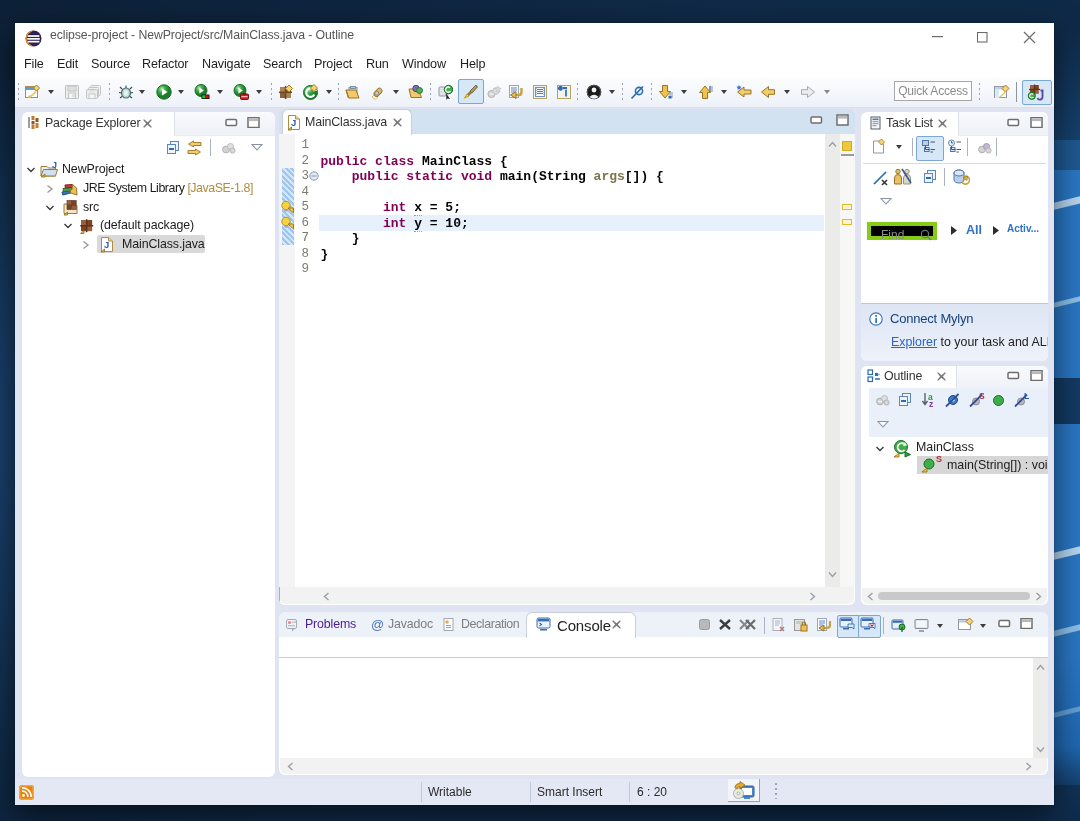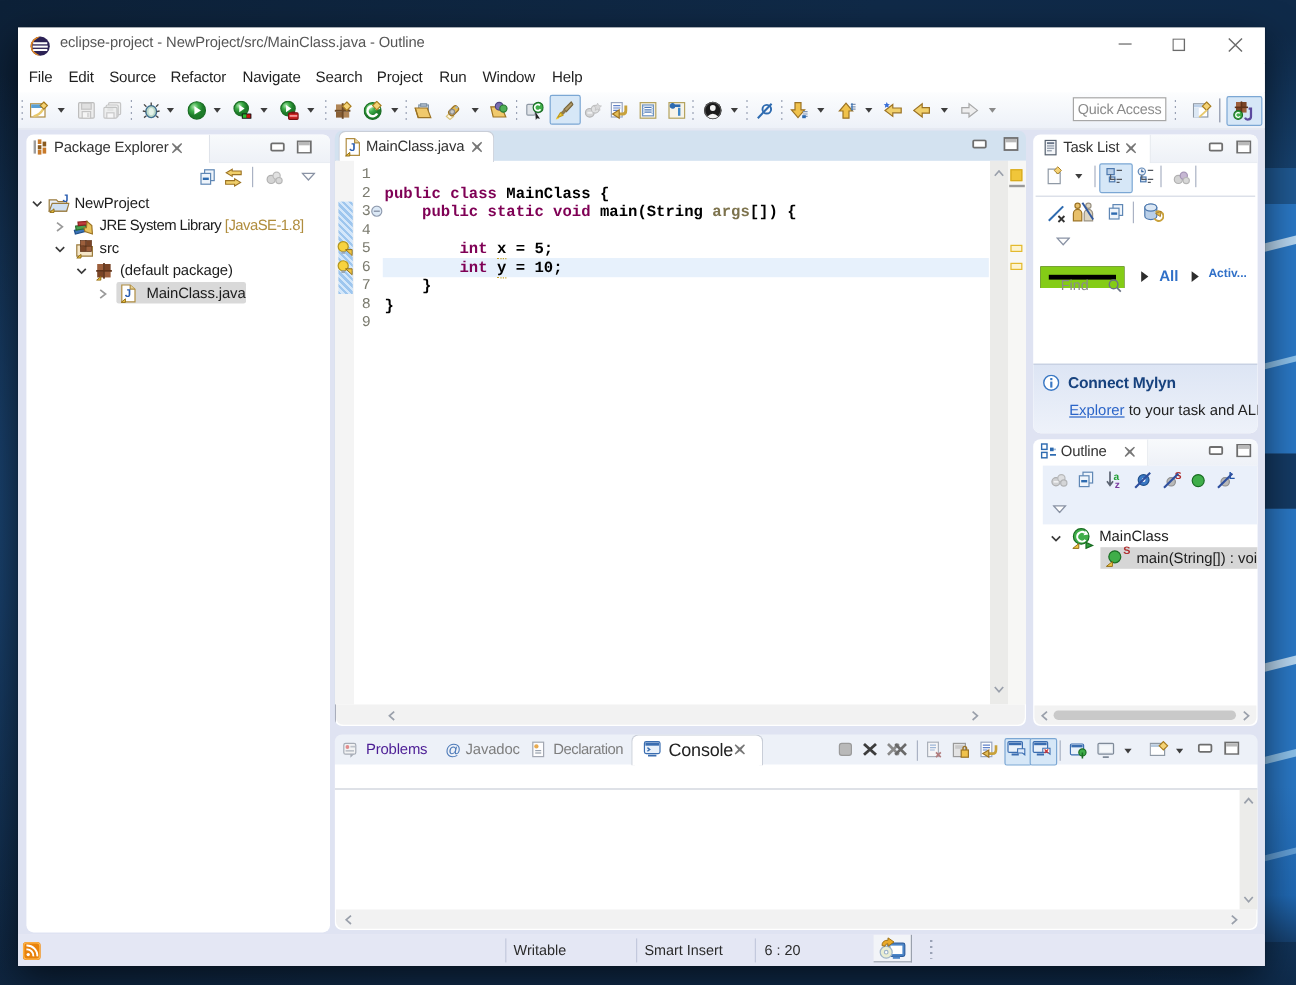--- a/index.html
+++ b/index.html
@@ -607,21 +607,21 @@
       <svg style="position:absolute;left:90px;top:56px" width="19" height="17" viewBox="0 0 19 17">
           <path d="M3 5 a5 3 0 0 1 10 0 v7 a5 3 0 0 1 -10 0 Z" fill="#b9cfe8" stroke="#4d78ad"></path>
           <ellipse cx="8" cy="5" rx="5" ry="3" fill="#dbe7f4" stroke="#4d78ad"></ellipse>
           <path d="M12 9 a4 4 0 1 1 -1 5" fill="none" stroke="#caa23c" stroke-width="1.6"></path>
           <path d="M16.5 8 L12 10 L16 12.5 Z" fill="#e6bb45" stroke="#9c7324" stroke-width="0.7"></path>
         </svg>
       <svg style="position:absolute;left:19px;top:85px" width="12" height="8" viewBox="0 0 12 8">
           <path d="M1 1.5 L11 1.5 L6 7 Z" fill="#fdfdfd" stroke="#8a93a5" stroke-width="1.1"></path>
         </svg>
 
-      <div style="position:absolute;left:6px;top:110px;width:70px;height:18px;border:7px solid #84cc16;background:#000000;box-sizing:border-box">
+      <div style="position:absolute;left:6px;top:110px;width:70px;height:18px;border:4px solid #84cc16;background:#000000;box-sizing:border-box">
         <span style="position:absolute;left:10px;top:2px;font-size:12px;color:#8b8b8b">Find</span>
         <svg style="position:absolute;left:48px;top:2px" width="14" height="14" viewBox="0 0 14 14">
             <circle cx="6" cy="6" r="3.6" fill="none" stroke="#6b7384" stroke-width="1.2"></circle>
             <line x1="8.7" y1="8.7" x2="12" y2="12" stroke="#6b7384" stroke-width="1.4"></line>
           </svg>
       </div>
       <svg style="position:absolute;left:89px;top:113px" width="8" height="11" viewBox="0 0 8 11">
           <path d="M1 1 L7 5.5 L1 10 Z" fill="#2d2d2d"></path>
         </svg>
       <span style="position:absolute;left:105px;top:111px;font-size:12.6px;font-weight:bold;color:#3070c8">All</span>
@@ -629,21 +629,21 @@
           <path d="M1 1 L7 5.5 L1 10 Z" fill="#2d2d2d"></path>
         </svg>
       <span style="position:absolute;left:146px;top:111px;font-size:10px;font-weight:bold;color:#3070c8">Activ...</span>
 
       <div style="position:absolute;left:0;top:191px;width:100%;height:58px;background:linear-gradient(#dde5f4,#eef2fa);border-top:1px solid #bcc7dc">
         <svg style="position:absolute;left:8px;top:8px" width="14" height="14" viewBox="0 0 14 14">
             <circle cx="7" cy="7" r="6.2" fill="#fff" stroke="#3a78c4" stroke-width="1.2"></circle>
             <rect x="6.2" y="3" width="1.8" height="1.8" fill="#3a78c4"></rect>
             <rect x="6.2" y="6" width="1.8" height="5" fill="#3a78c4"></rect>
           </svg>
-        <span style="position:absolute;left:29px;top:7px;font-size:13px;font-weight:bold;color:#17427e;letter-spacing:-0.2px">Connect Mylyn</span>
+        <span style="position:absolute;left:29px;top:7px;font-size:13px;font-weight:normal;color:#17427e;letter-spacing:-0.2px">Connect Mylyn</span>
         <span style="position:absolute;left:30px;top:31px;font-size:12.4px;color:#222;white-space:nowrap"><span style="color:#2a64c8;text-decoration:underline">Explorer</span> to your task and ALM tools</span>
       </div>
     </div>
 
     <div class="panel" style="left:846px;top:258px;width:187px;height:239px;overflow:hidden">
       <div style="position:absolute;left:95px;top:0;width:92px;height:22px;background:linear-gradient(#f8fafc,#eef1f7);border-radius:0 6px 0 0;border-left:1px solid #dfe3ea;border-bottom:1px solid #e9edf3"></div>
       <svg style="position:absolute;left:6px;top:3px" width="14" height="14" viewBox="0 0 14 14">
           <rect x="1" y="1" width="4.5" height="4.5" fill="#fff" stroke="#2e6bb0" stroke-width="1.2"></rect>
           <rect x="1" y="8" width="4.5" height="4.5" fill="#fff" stroke="#2e6bb0" stroke-width="1.2"></rect>
           <rect x="8" y="4" width="3" height="3" fill="#2e6bb0"></rect>

